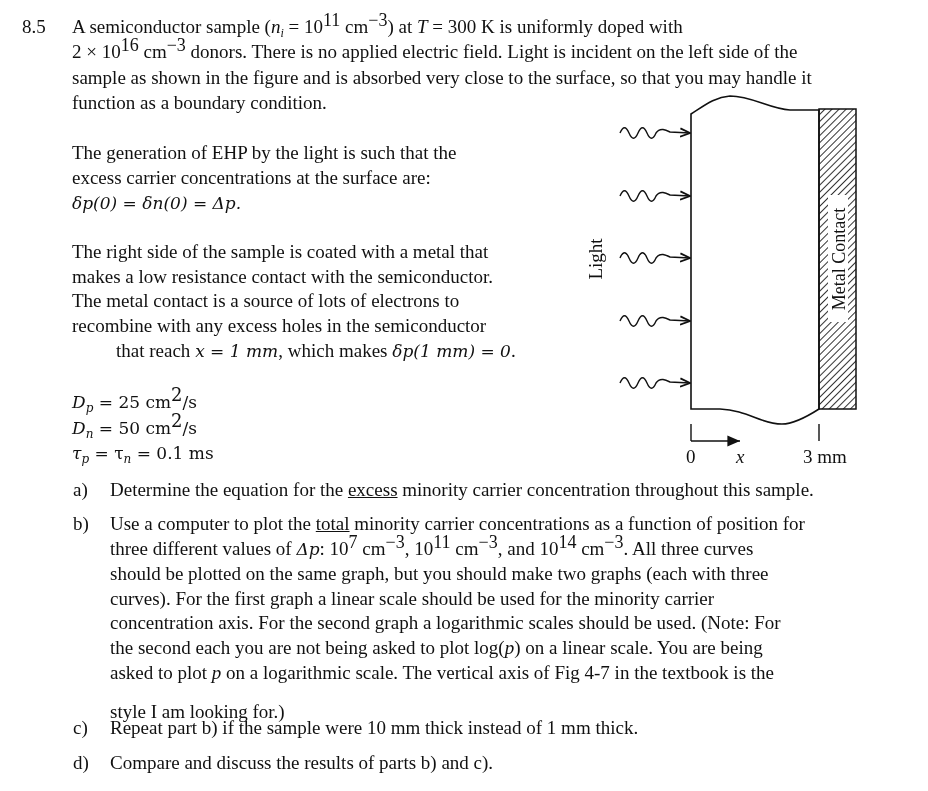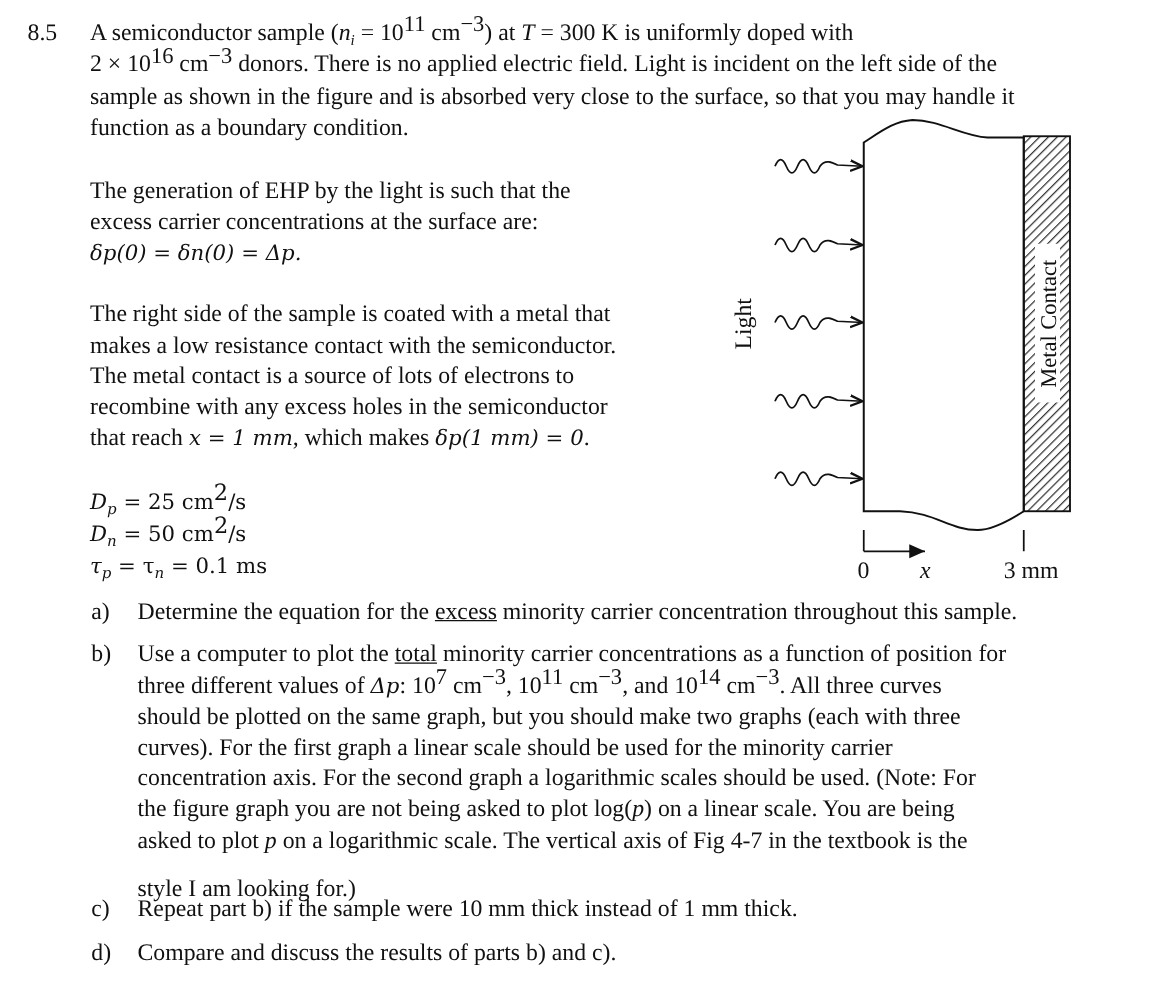--- a/index.html
+++ b/index.html
@@ -41,21 +41,21 @@
 <div class="abs para line" style="top:91px;">function as a boundary condition.</div>
 
 <div class="abs para line" style="top:141px;">The generation of EHP by the light is such that the</div>
 <div class="abs para line" style="top:166px;">excess carrier concentrations at the surface are:</div>
 <div class="abs para line math it" style="top:191px;">δp(0) = δn(0) = Δp.</div>
 
 <div class="abs para line" style="top:240px;">The right side of the sample is coated with a metal that</div>
 <div class="abs para line" style="top:265px;">makes a low resistance contact with the semiconductor.</div>
 <div class="abs para line" style="top:289px;">The metal contact is a source of lots of electrons to</div>
 <div class="abs para line" style="top:314px;">recombine with any excess holes in the semiconductor</div>
-<div class="abs para line" style="top:339px;">
+<div class="abs para line" style="top:339px;margin-left:44px;">
   <span>that reach </span><span class="math it">x = 1 mm</span><span>, which makes </span><span class="math it">δp(1 mm) = 0</span><span>.</span>
 </div>
 
 <div class="abs para line math" style="top:390px;">
   <span class="it">D</span><sub class="it">p</sub><span> = 25 cm</span><sup>2</sup><span>/s</span>
 </div>
 <div class="abs para line math" style="top:416px;">
   <span class="it">D</span><sub class="it">n</sub><span> = 50 cm</span><sup>2</sup><span>/s</span>
 </div>
 <div class="abs para line math" style="top:441px;">
@@ -71,21 +71,21 @@
 <div class="abs item-text line" style="top:512px;">
   <span>Use a computer to plot the </span><u>total</u><span> minority carrier concentrations as a function of position for</span>
 </div>
 <div class="abs item-text line" style="top:537px;">
   <span>three different values of </span><span class="math it">Δp</span><span>:  10</span><sup>7</sup><span> cm</span><sup>−3</sup><span>, 10</span><sup>11</sup><span> cm</span><sup>−3</sup><span>, and 10</span><sup>14</sup><span> cm</span><sup>−3</sup><span>.  All three curves</span>
 </div>
 <div class="abs item-text line" style="top:562px;">should be plotted on the same graph, but you should make two graphs (each with three</div>
 <div class="abs item-text line" style="top:587px;">curves).  For the first graph a linear scale should be used for the minority carrier</div>
 <div class="abs item-text line" style="top:611px;">concentration axis.  For the second graph a logarithmic scales should be used.  (Note:  For</div>
 <div class="abs item-text line" style="top:636px;">
-  <span>the figure graph you are not being asked to plot log(</span><span class="it">p</span><span>) on a linear scale.  You are being</span>
+  <span>the second each you are not being asked to plot log(</span><span class="it">p</span><span>) on a linear scale.  You are being</span>
 </div>
 <div class="abs item-text line" style="top:661px;">
   <span>asked to plot </span><span class="it">p</span><span> on a logarithmic scale.  The vertical axis of Fig 4-7 in the textbook is the</span>
 </div>
 <div class="abs item-text line" style="top:700px;">style I am looking for.)</div>
 
 <div class="abs item-label line" style="top:716px;">c)</div>
 <div class="abs item-text line" style="top:716px;">Repeat part b) if the sample were 10 mm thick instead of 1 mm thick.</div>
 
 <div class="abs item-label line" style="top:751px;">d)</div>

